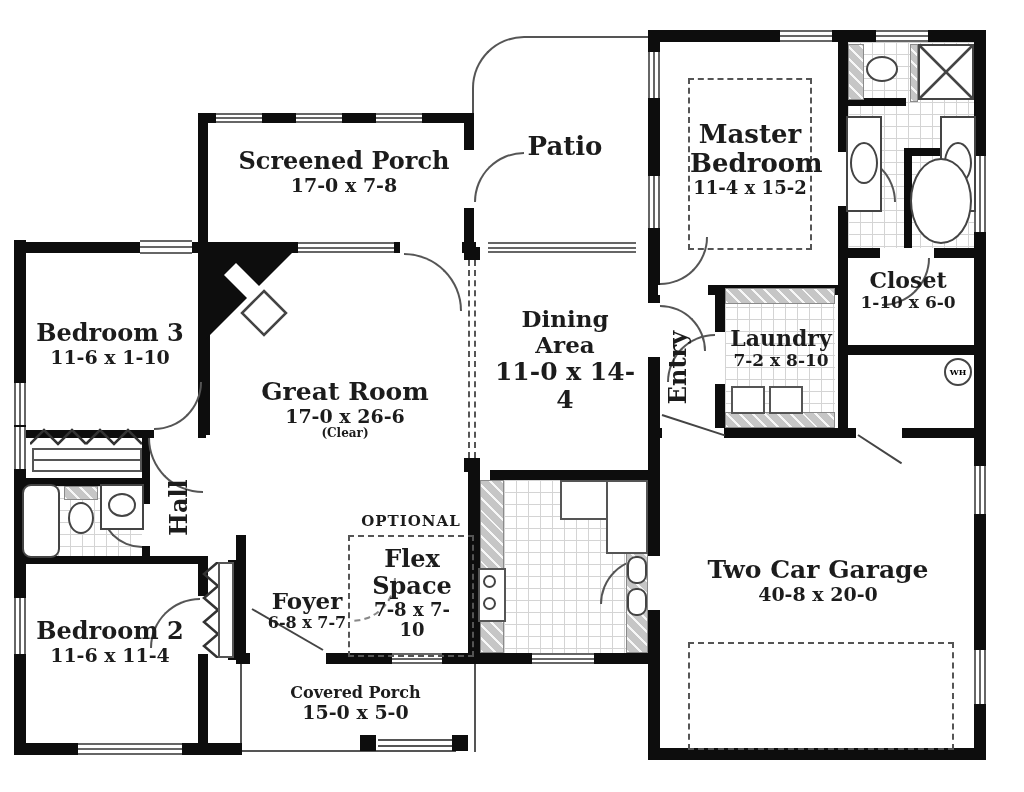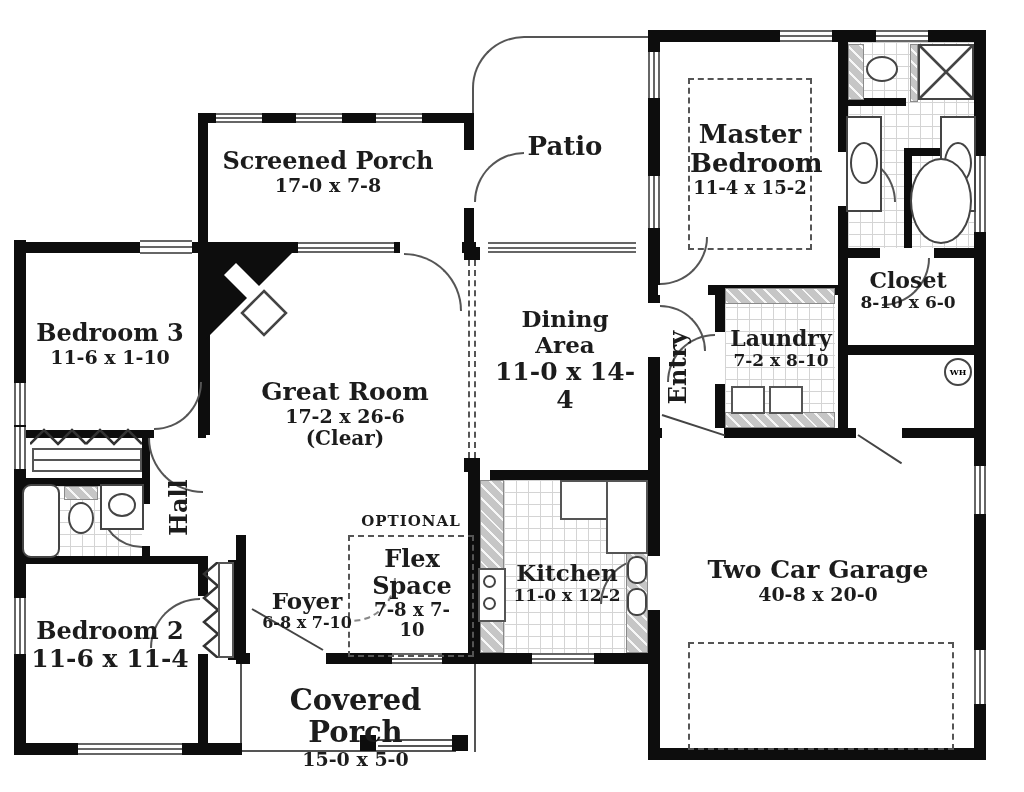--- a/index.html
+++ b/index.html
@@ -200,37 +200,37 @@
     <polyline points="56,16 70,2 84,16 98,2 112,16" fill="none" stroke="#333" stroke-width="2.5"></polyline>
   </svg>
   <div class="outline" style="left:32px;top:448px;width:110px;height:24px"></div>
   <div class="thin" style="left:34px;top:459px;width:106px;height:2px"></div>
   <svg style="left:202px;top:562px" width="18" height="96" viewBox="0 0 18 96">
     <polyline points="16,0 2,12 16,24 2,36 16,48" fill="none" stroke="#333" stroke-width="2.5"></polyline>
     <polyline points="16,48 2,60 16,72 2,84 16,96" fill="none" stroke="#333" stroke-width="2.5"></polyline>
   </svg>
   <div class="outline" style="left:218px;top:562px;width:16px;height:96px"></div>
 
-  <div class="lbl" style="left:208px;top:148px;width:240px">
+  <div class="lbl" style="left:224px;top:148px;width:240px">
     <span class="nm" style="font-size:24px">Screened Porch</span>
     <span class="dm" style="font-size:19px">17-0 x 7-8</span>
   </div>
 
   <div class="lbl" style="left:500px;top:132px;width:130px">
     <span class="nm" style="font-size:26px">Patio</span>
   </div>
 
   <div class="lbl" style="left:690px;top:120px;width:120px">
     <span class="nm" style="font-size:26px">Master Bedroom</span>
     <span class="dm" style="font-size:18px">11-4 x 15-2</span>
   </div>
 
   <div class="lbl" style="left:848px;top:268px;width:120px">
     <span class="nm" style="font-size:22px">Closet</span>
-    <span class="dm" style="font-size:17px">8-10 x 6-0</span>
+    <span class="dm" style="font-size:17px">1-10 x 6-0</span>
   </div>
 
   <div class="lbl" style="left:722px;top:326px;width:118px">
     <span class="nm" style="font-size:22px">Laundry</span>
     <span class="dm" style="font-size:17px">7-2 x 8-10</span>
   </div>
 
 
   <div class="vwrap" style="left:646px;top:322px;width:64px;height:90px">
     <span class="vtext" style="font-size:24px">Entry</span>
@@ -241,53 +241,49 @@
     <span class="dm" style="font-size:25px">11-0 x 14-4</span>
   </div>
 
   <div class="lbl" style="left:30px;top:320px;width:160px">
     <span class="nm" style="font-size:24px">Bedroom 3</span>
     <span class="dm" style="font-size:19px">11-6 x 1-10</span>
   </div>
 
   <div class="lbl" style="left:255px;top:378px;width:180px">
     <span class="nm" style="font-size:25px">Great Room</span>
-    <span class="dm" style="font-size:19px">17-2 x 26-6</span>
-    <span class="note" style="font-size:20px">(Clear)</span>
+    <span class="dm" style="font-size:19px">17-0 x 26-6</span>
+    <span class="note" style="font-size:12px">(Clear)</span>
   </div>
 
   <div class="vwrap" style="left:148px;top:462px;width:60px;height:90px">
     <span class="vtext" style="font-size:24px">Hall</span>
   </div>
 
-  <div class="lbl" style="left:503px;top:560px;width:128px">
-    <span class="nm" style="font-size:23px">Kitchen</span>
-    <span class="dm" style="font-size:17px">11-0 x 12-2</span>
-  </div>
 
   <div class="lbl" style="left:30px;top:618px;width:160px">
     <span class="nm" style="font-size:24px">Bedroom 2</span>
-    <span class="dm" style="font-size:25px">11-6 x 11-4</span>
+    <span class="dm" style="font-size:19px">11-6 x 11-4</span>
   </div>
 
   <div class="lbl" style="left:256px;top:588px;width:102px">
     <span class="nm" style="font-size:23px">Foyer</span>
-    <span class="dm" style="font-size:16px">6-8 x 7-10</span>
+    <span class="dm" style="font-size:16px">6-8 x 7-7</span>
   </div>
 
   <div class="lbl" style="left:350px;top:513px;width:122px;letter-spacing:1px;font-size:15px">
     <span>OPTIONAL</span>
   </div>
   <div class="lbl" style="left:362px;top:546px;width:100px">
     <span class="nm" style="font-size:24px">Flex Space</span>
     <span class="dm" style="font-size:18px">7-8 x 7-10</span>
   </div>
 
   <div class="lbl" style="left:248px;top:684px;width:215px">
-    <span class="nm" style="font-size:29px">Covered Porch</span>
+    <span class="nm" style="font-size:16px">Covered Porch</span>
     <span class="dm" style="font-size:19px">15-0 x 5-0</span>
   </div>
 
   <div class="lbl" style="left:698px;top:556px;width:240px">
     <span class="nm" style="font-size:25px">Two Car Garage</span>
     <span class="dm" style="font-size:19px">40-8 x 20-0</span>
   </div>
 
 </div>
 

